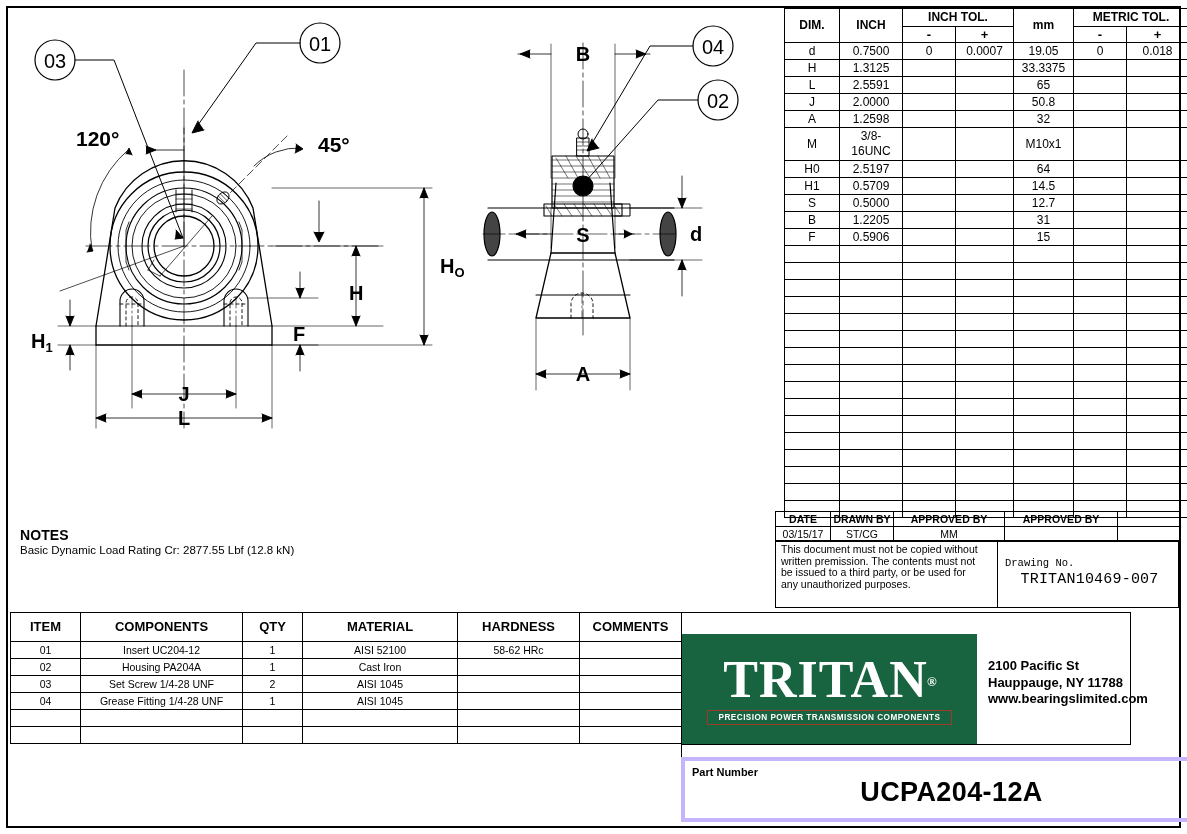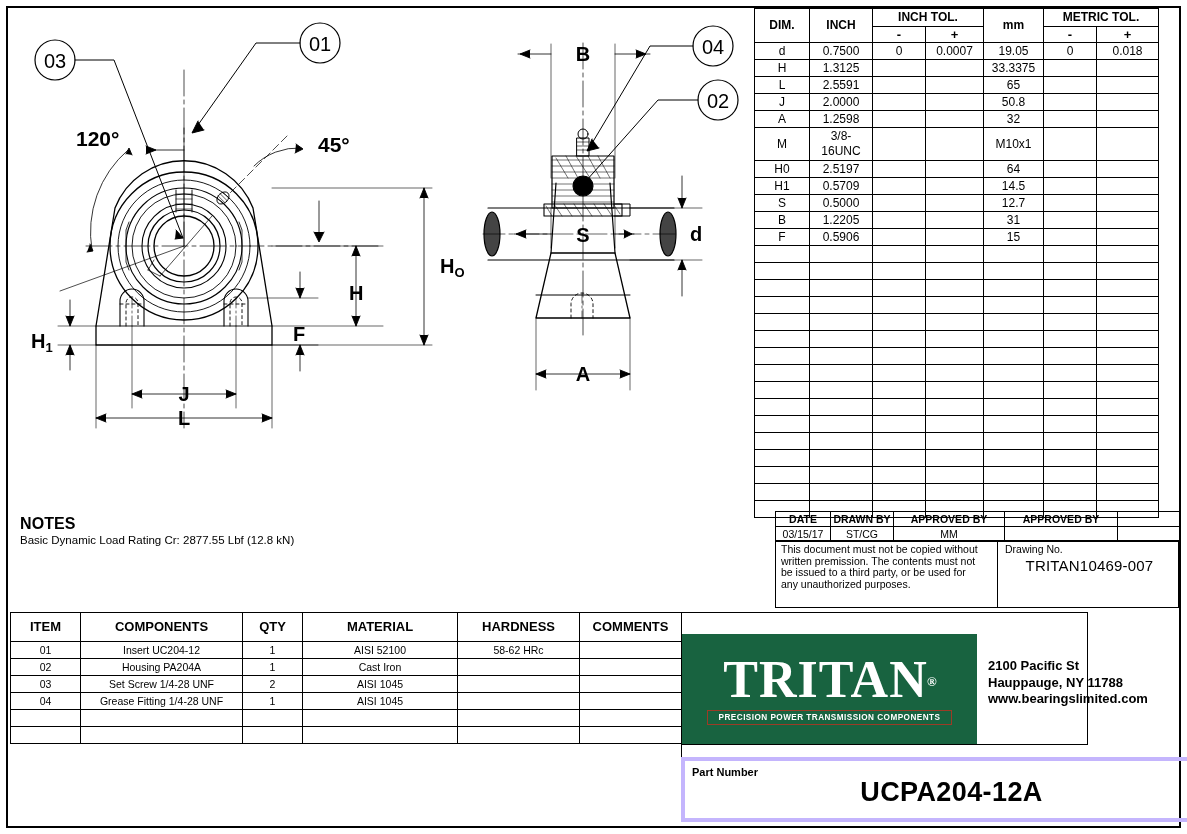--- a/index.html
+++ b/index.html
@@ -15,58 +15,58 @@
   
   table.grid{border-collapse:collapse;table-layout:fixed;}
   table.grid td,table.grid th{
     border:1px solid #000;padding:0;margin:0;
     font-family:"Liberation Sans",sans-serif;
     text-align:center;vertical-align:middle;color:#000;
     overflow:hidden;white-space:nowrap;
   }
 
   
-  #dimtable-wrap{position:absolute;left:754px;top:8px;width:404px;}
+  #dimtable-wrap{position:absolute;left:784px;top:8px;width:404px;}
   #dimtable{width:404px;font-size:11.5px;}
   #dimtable th{font-weight:bold;font-size:12px;height:17px;line-height:17px;}
   #dimtable td{height:16px;line-height:16px;font-size:12px;}
   #dimtable td.two-line{height:32px;line-height:15px;white-space:normal;font-size:12px;}
   #dimtable .thin{height:16px;}
   #dimtable .sub{font-weight:bold;font-size:13px;height:15px;line-height:14px;}
 
   
   #titleblock{position:absolute;left:775px;top:511px;width:404px;}
   #approve{width:404px;font-size:10.5px;}
   #approve td{height:14px;line-height:14px;font-weight:bold;font-size:10.5px;}
   #approve td.val{font-weight:normal;font-size:10.5px;}
   #noteblock{
     position:absolute;left:775px;top:540px;width:404px;height:68px;
     display:flex;border:1px solid #000;box-sizing:border-box;
   }
   #copytext{
     width:222px;border-right:1px solid #000;box-sizing:border-box;
     padding:3px 18px 0 5px;font-size:10.5px;line-height:11.6px;color:#000;
   }
-  #dwgno{flex:1;box-sizing:border-box;padding:2px 4px 0 7px;}
+  #dwgno{flex:1;box-sizing:border-box;padding:16px 4px 0 7px;font-family:Liberation Mono, monospace;}
   #dwgno .lbl{font-size:10.5px;}
   #dwgno .num{font-size:15px;margin-top:2px;text-align:center;letter-spacing:.2px;}
 
   
   #notes{position:absolute;left:20px;top:515px;color:#000;}
-  #notes .hdr{font-size:16px;font-weight:bold;letter-spacing:.1px;}
+  #notes .hdr{font-size:14px;font-weight:bold;letter-spacing:.1px;margin-top:12px;}
   #notes .ln{font-size:11.5px;line-height:14.2px;text-align:right;}
 
   
   #bom{position:absolute;left:10px;top:612px;width:671px;font-size:11px;}
   #bom th{font-weight:bold;font-size:13px;height:28px;line-height:28px;}
   #bom td{height:16px;line-height:16px;font-size:10.5px;}
 
   
   #logocell{
-    position:absolute;left:681px;top:612px;width:407px;height:133px;
+    position:absolute;left:681px;top:612px;width:450px;height:133px;
     border:1px solid #000;box-sizing:border-box;
   }
   #logo{
     position:absolute;left:0px;top:21px;width:295px;height:110px;
     background:#186340;display:flex;flex-direction:column;
     align-items:center;justify-content:center;
   }
   #logo .word{
     color:#fff;font-family:"Liberation Serif",serif;font-weight:bold;
     font-size:52px;letter-spacing:1px;line-height:52px;

